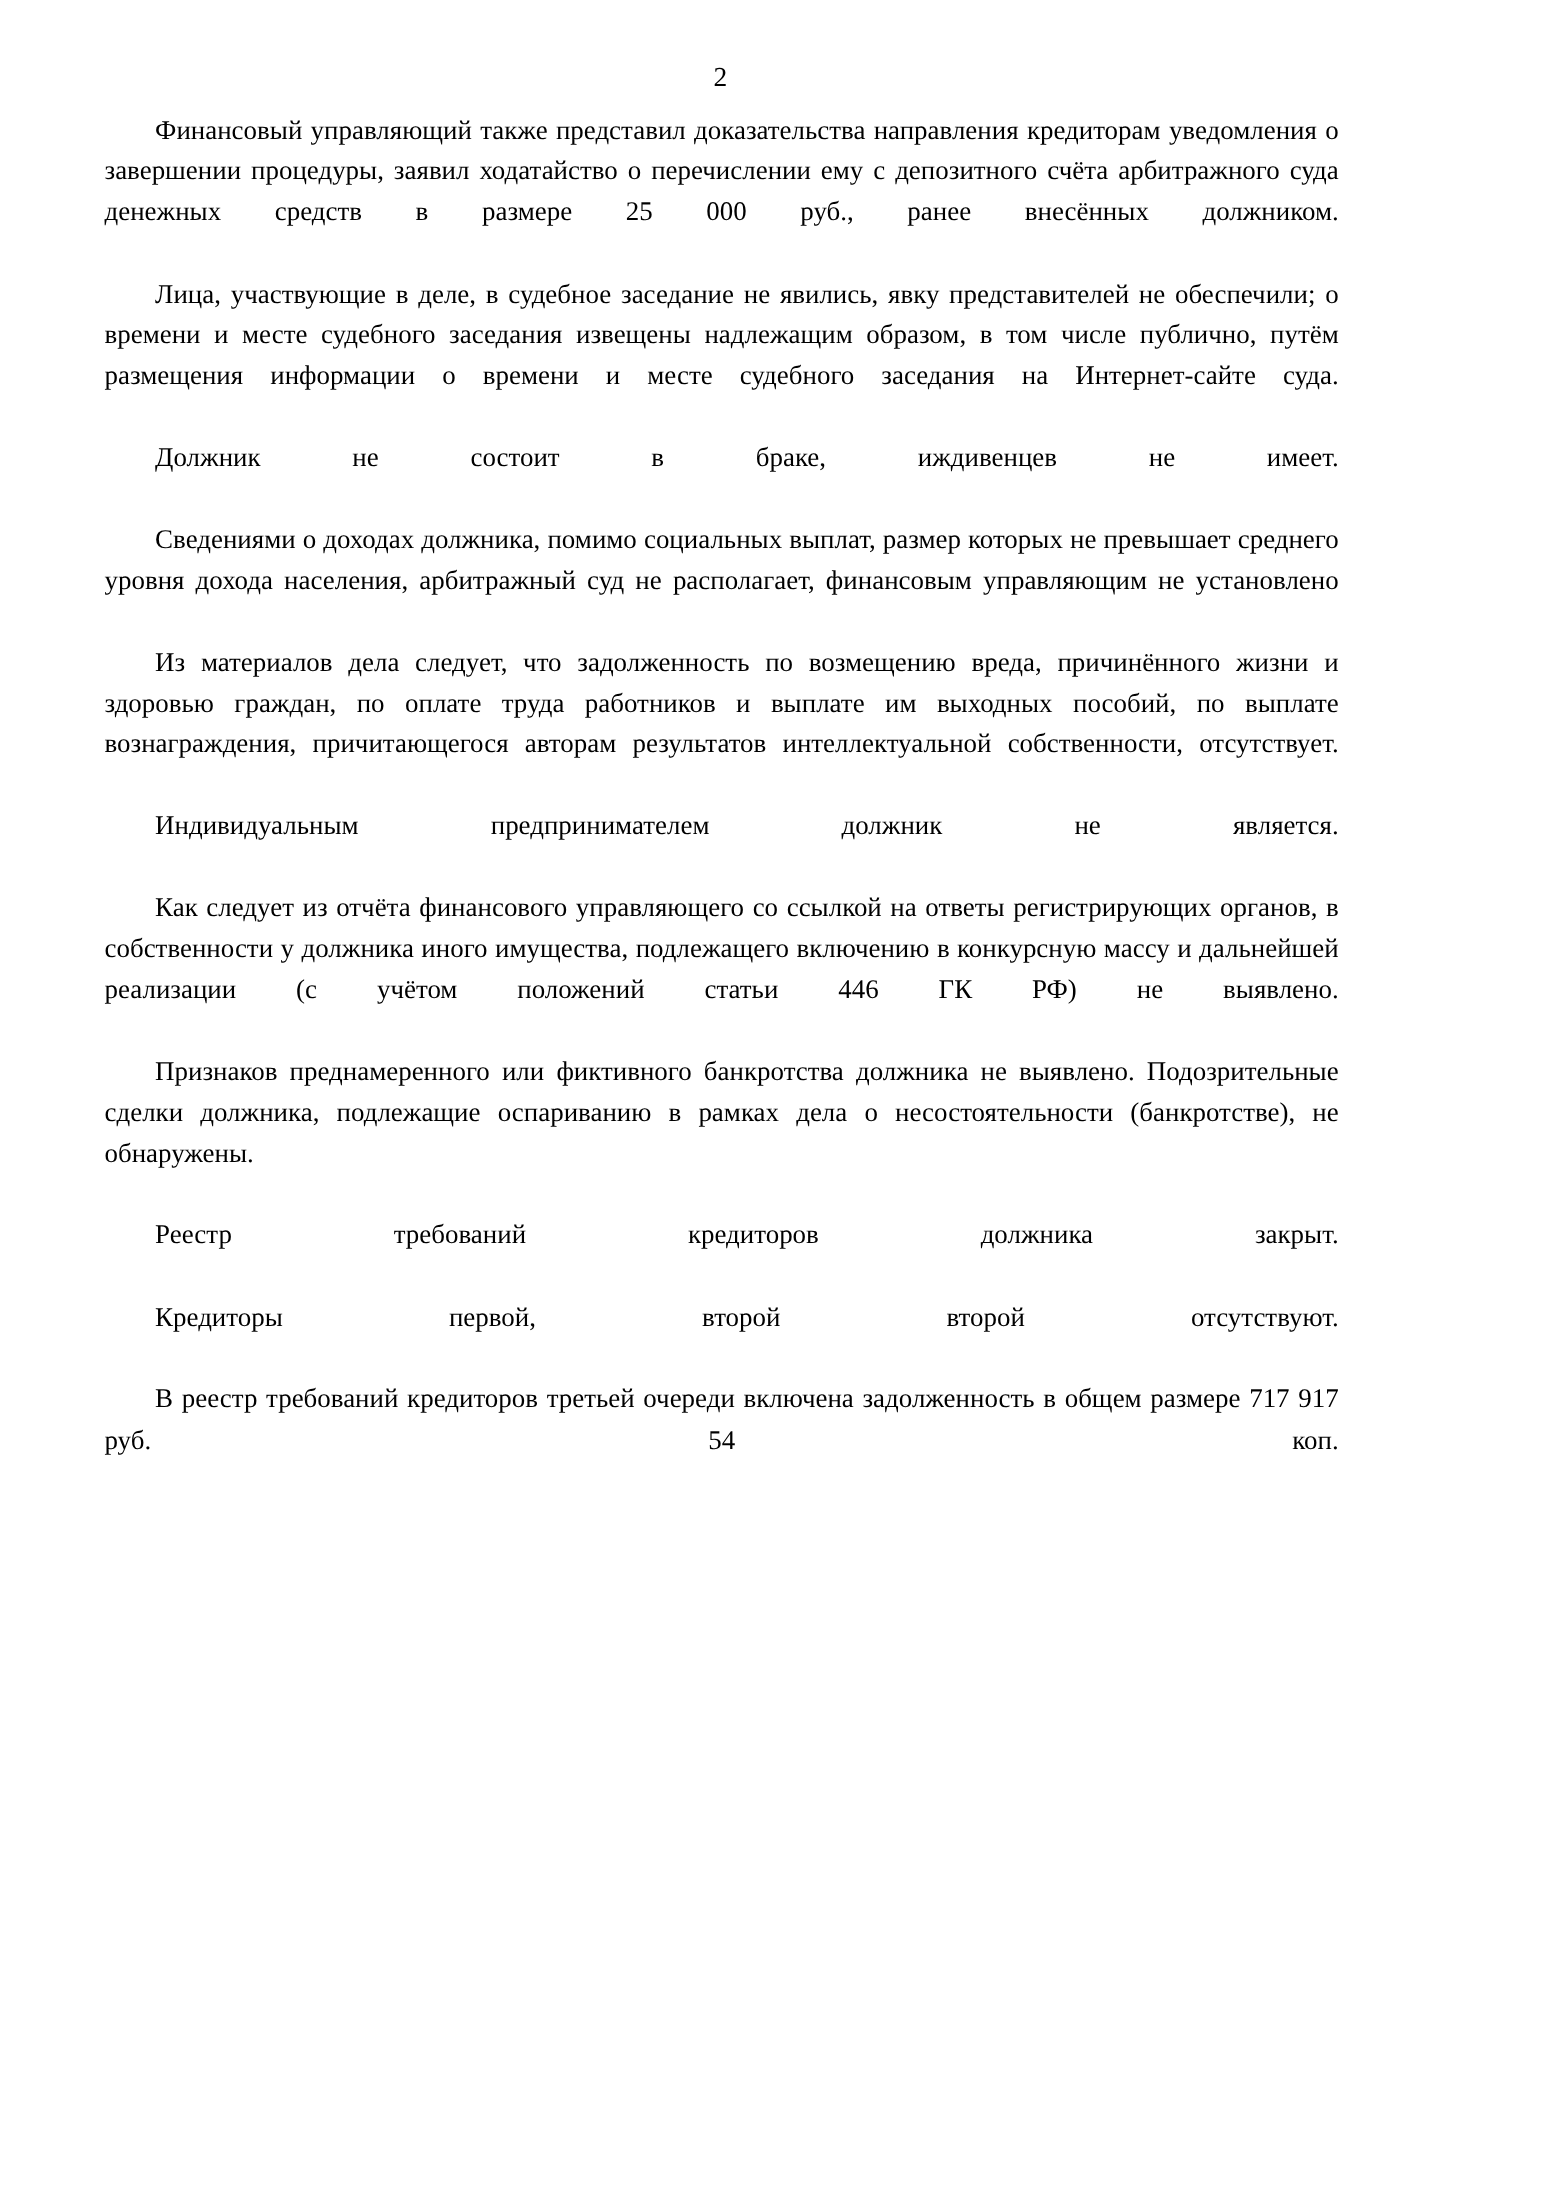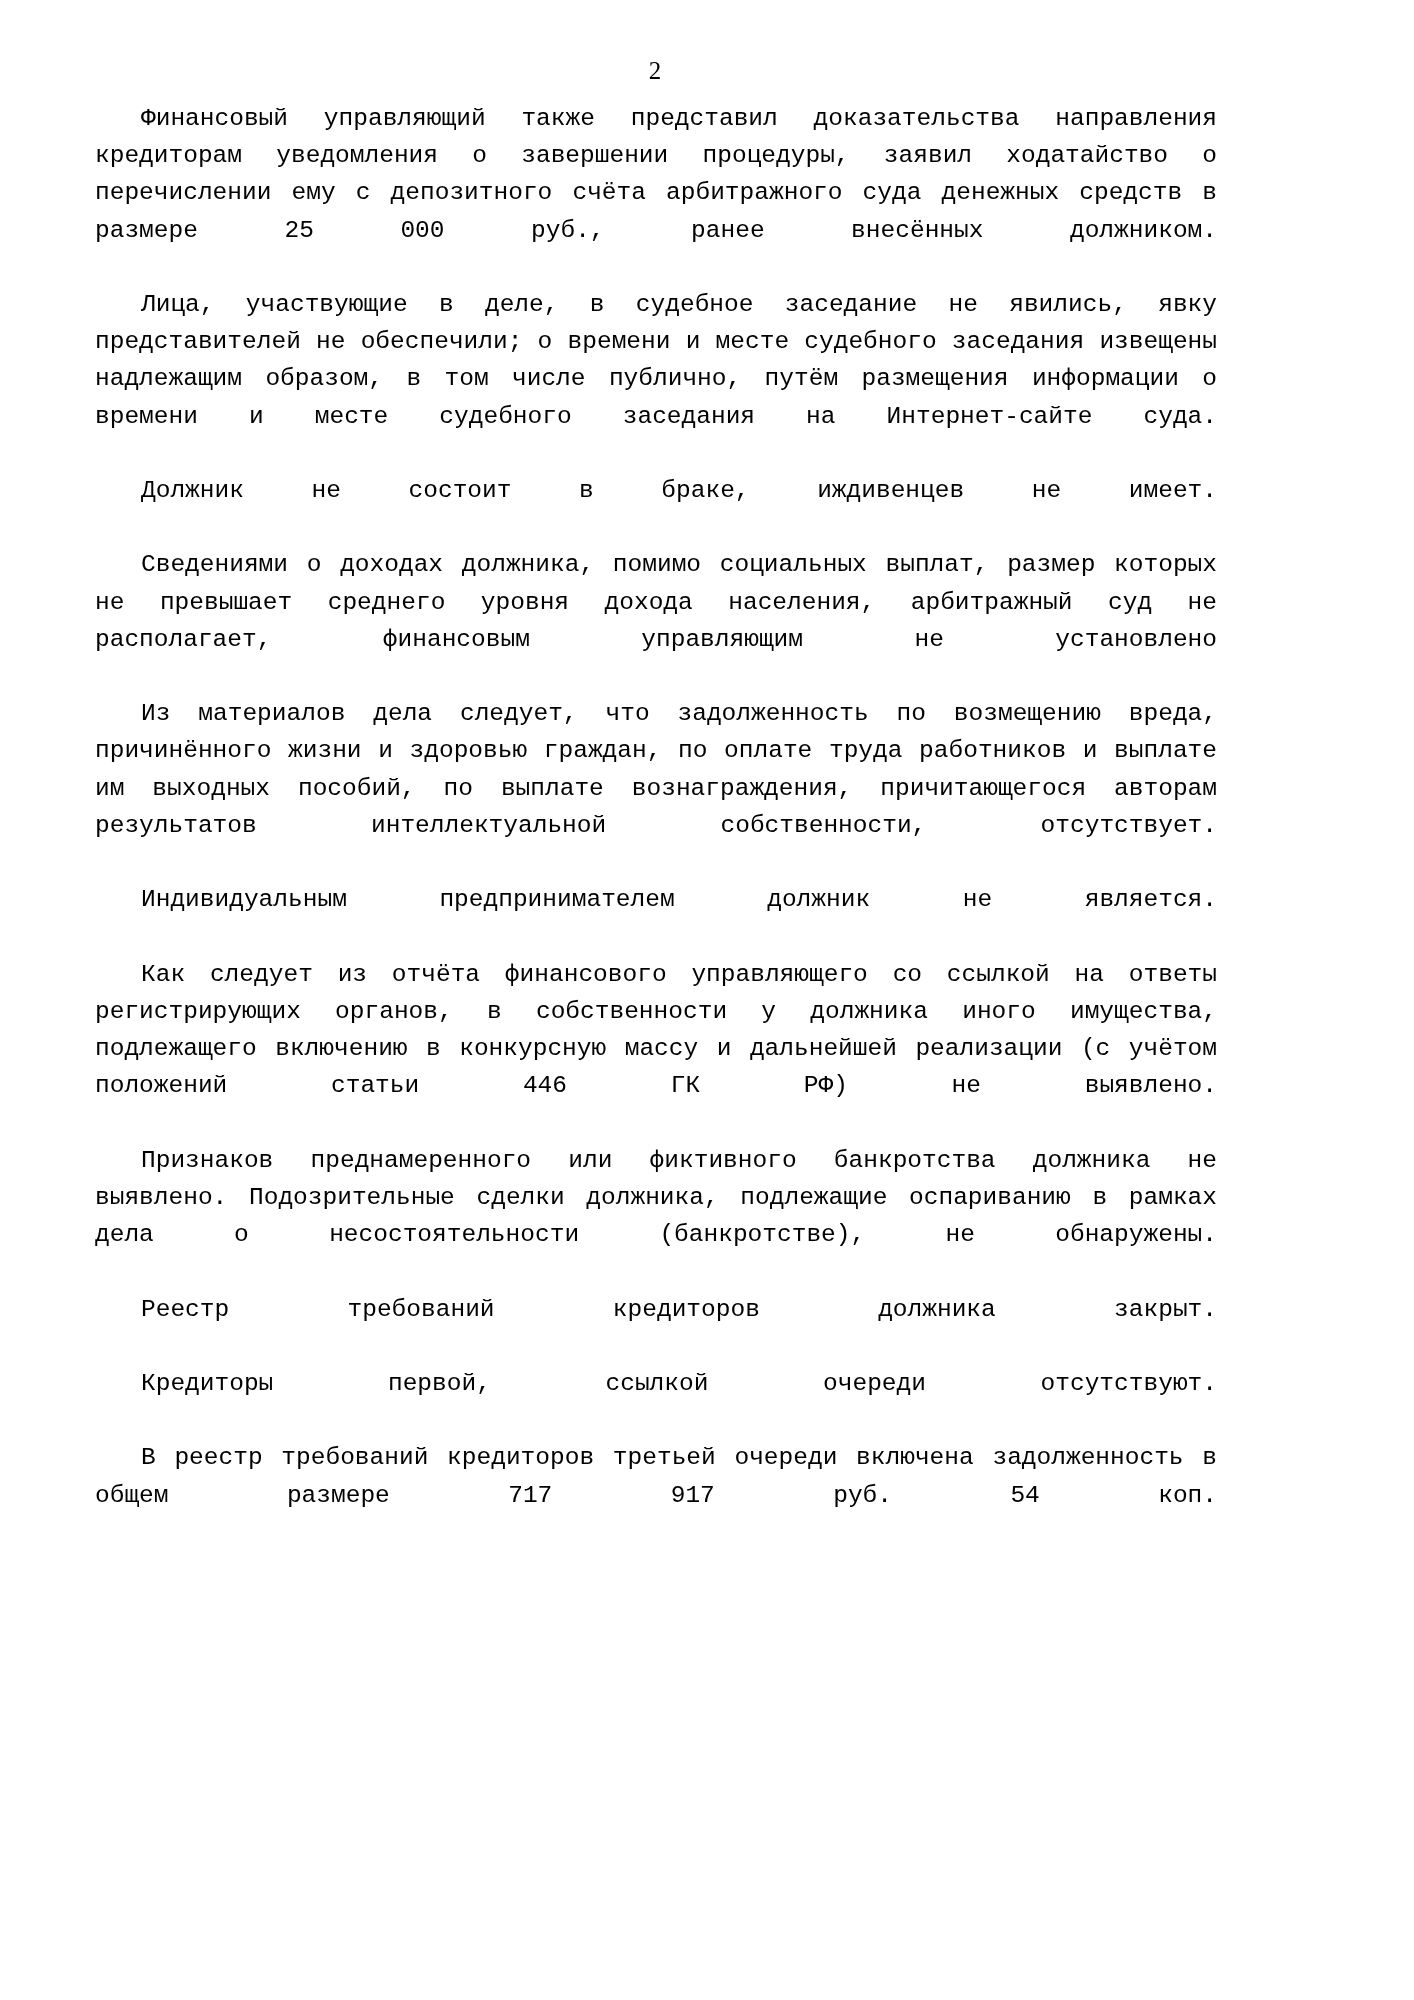--- a/index.html
+++ b/index.html
@@ -46,21 +46,20 @@
   p.para {
     margin: 0;
     text-indent: 46px;
     text-align: justify;
     text-justify: inter-word;
     font-size: 24.5px;
     line-height: 37.2px;
     hyphens: none;
     -webkit-hyphens: none;
     word-spacing: 0.2px;
-    font-family: Liberation Mono, monospace;
   }
 
   
   p.para::after {
     content: "";
     display: inline-block;
     width: 100%;
   }
 </style>
 </head>
@@ -73,18 +72,18 @@
   <div class="body-text">
     <p class="para">Финансовый управляющий также представил доказательства направления кредиторам уведомления о завершении процедуры, заявил ходатайство о перечислении ему с депозитного счёта арбитражного суда денежных средств в размере 25 000 руб., ранее внесённых должником.</p>
     <p class="para">Лица, участвующие в деле, в судебное заседание не явились, явку представителей не обеспечили; о времени и месте судебного заседания извещены надлежащим образом, в том числе публично, путём размещения информации о времени и месте судебного заседания на Интернет-сайте суда.</p>
     <p class="para">Должник не состоит в браке, иждивенцев не имеет.</p>
     <p class="para">Сведениями о доходах должника, помимо социальных выплат, размер которых не превышает среднего уровня дохода населения, арбитражный суд не располагает, финансовым управляющим не установлено</p>
     <p class="para">Из материалов дела следует, что задолженность по возмещению вреда, причинённого жизни и здоровью граждан, по оплате труда работников и выплате им выходных пособий, по выплате вознаграждения, причитающегося авторам результатов интеллектуальной собственности, отсутствует.</p>
     <p class="para">Индивидуальным предпринимателем должник не является.</p>
     <p class="para">Как следует из отчёта финансового управляющего со ссылкой на ответы регистрирующих органов, в собственности у должника иного имущества, подлежащего включению в конкурсную массу и дальнейшей реализации (с учётом положений статьи 446 ГК РФ) не выявлено.</p>
     <p class="para">Признаков преднамеренного или фиктивного банкротства должника не выявлено. Подозрительные сделки должника, подлежащие оспариванию в рамках дела о несостоятельности (банкротстве), не обнаружены.</p>
     <p class="para">Реестр требований кредиторов должника закрыт.</p>
-    <p class="para">Кредиторы первой, ссылкой очереди отсутствуют.</p>
+    <p class="para">Кредиторы первой, второй второй отсутствуют.</p>
     <p class="para">В реестр требований кредиторов третьей очереди включена задолженность в общем размере 717 917 руб. 54 коп.</p>
 
   </div>
 
 </div>
 
 </body></html>

